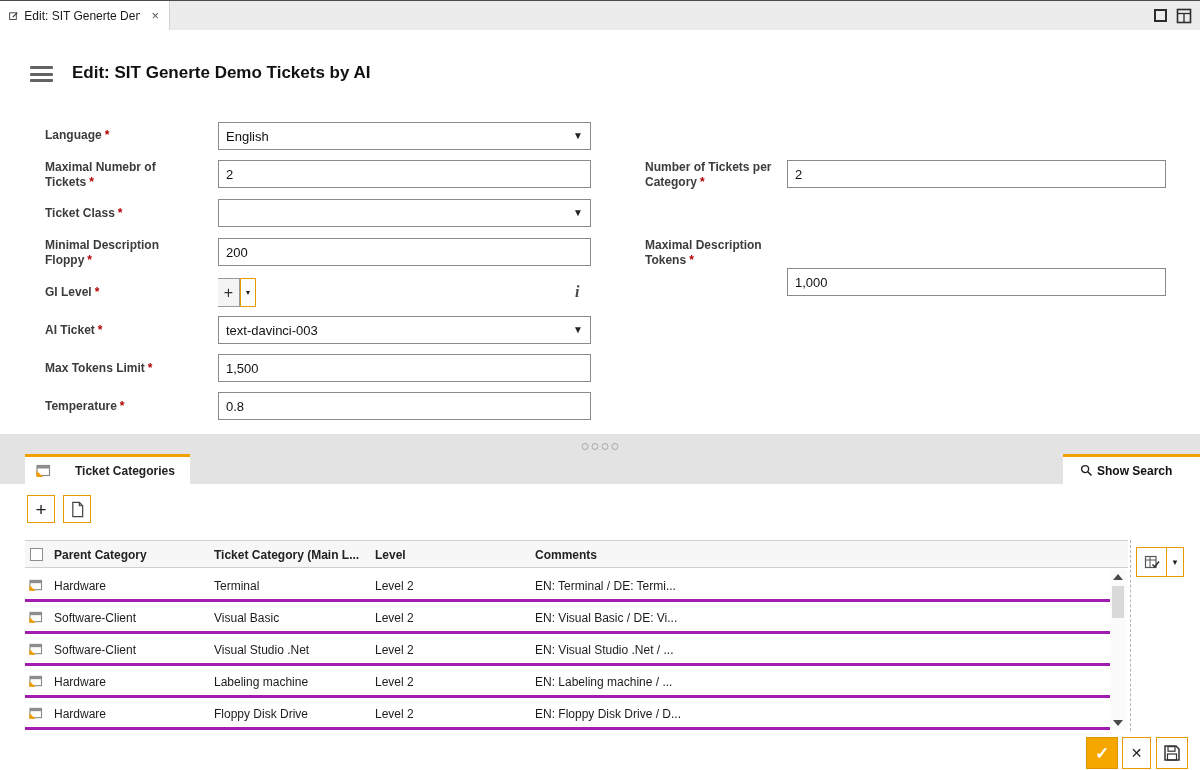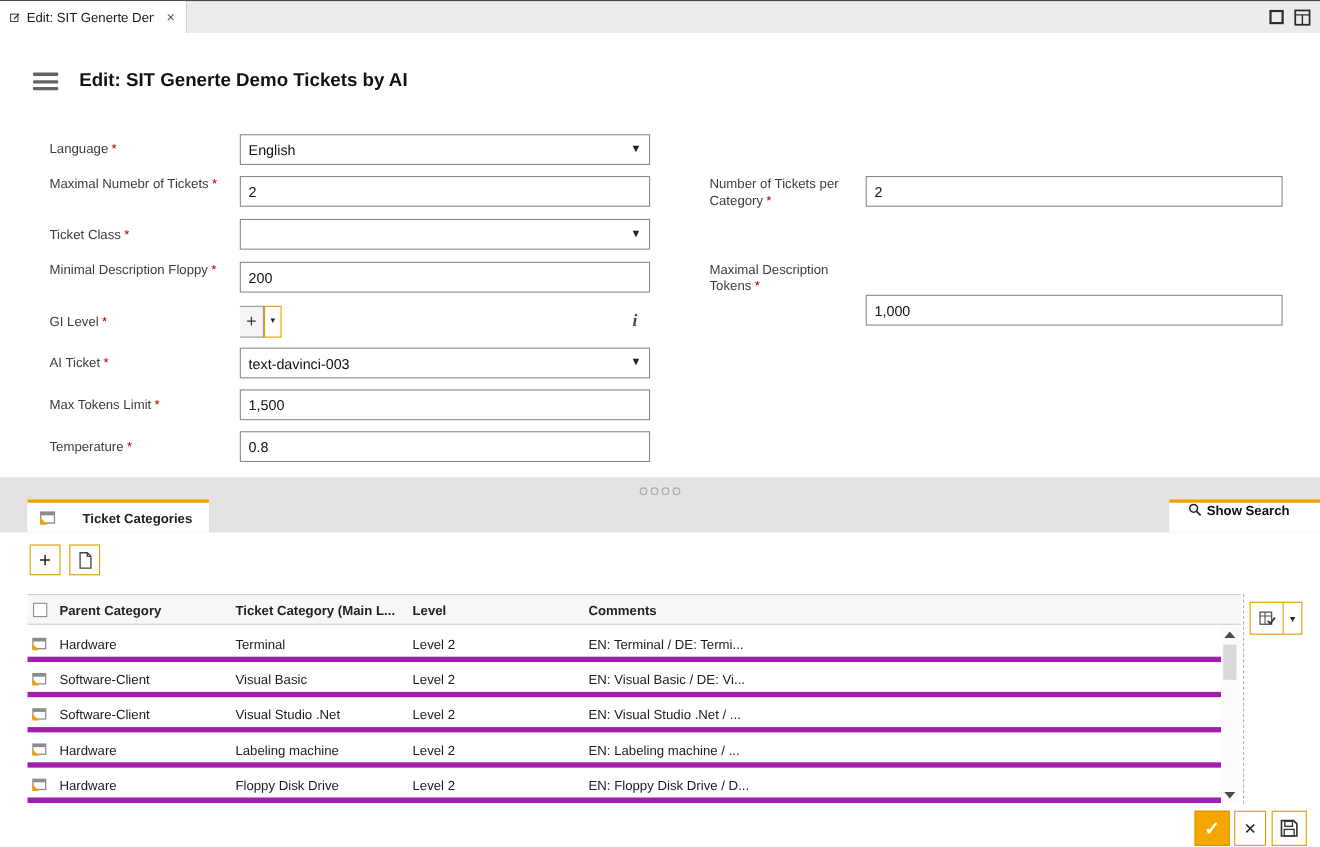--- a/index.html
+++ b/index.html
@@ -14,54 +14,54 @@
   .winctrl{margin-left:auto;display:flex;align-items:center;gap:9px;padding-right:8px}
   .wbtn{display:flex;align-items:center;justify-content:center;cursor:pointer}
   .sq{display:block;width:13px;height:13px;border:2px solid #2c2c2c}
 
   
   .burger{position:absolute;left:30px;top:66px;width:23px;height:16px;display:flex;flex-direction:column;justify-content:space-between;cursor:pointer}
   .burger i{display:block;height:3px;background:#636363;border-radius:1px}
   .page-title{position:absolute;left:72px;top:63px;font-size:17px;font-weight:bold;color:#111}
 
   
-  .lbl{position:absolute;width:162px;font-size:12px;font-weight:normal;color:#3c3c3c;line-height:15px}
+  .lbl{position:absolute;width:162px;font-size:12px;font-weight:bold;color:#3c3c3c;line-height:15px}
   .lbl .req{color:#b30000;margin-left:3px}
   .lbl-left{left:45px}
   .lbl-right{left:645px;width:150px}
   .fld{position:absolute;height:28px;border:1px solid #8a8a8a;background:#fff;font-size:13px;color:#111;padding:0 7px;display:flex;align-items:center;font-family:Liberation Sans, sans-serif}
   input.fld{display:block;padding:0 7px;outline:none}
   .fld-left{left:218px;width:373px}
   .fld-right{left:787px;width:379px}
   .select{justify-content:space-between;cursor:pointer}
   .caret{font-size:10px;color:#222;margin-left:6px;line-height:1}
   .gi{position:absolute;left:218px;top:278px;height:29px;display:flex;align-items:stretch}
   .gi-input{width:308px;border:1px solid #8a8a8a;font-size:12px;padding:0 5px;outline:none;font-family:"Liberation Sans",sans-serif;color:#111}
   .gi-plus{width:22px;border:1px solid #9a9a9a;border-left:none;background:#f4f4f4;display:flex;align-items:center;justify-content:center;font-size:16px;color:#333;cursor:pointer}
   .gi-caret{width:16px;border:1px solid #e59a00;background:#fff;display:flex;align-items:center;justify-content:center;font-size:7px;color:#222;cursor:pointer}
   .info{position:absolute;left:575px;top:283px;font-family:"Liberation Serif",serif;font-style:italic;font-weight:bold;font-size:16px;color:#4a4a4a;cursor:pointer}
 
   
   .band{position:absolute;left:0;top:434px;width:1200px;height:50px;background:#e3e3e3}
   .dots{position:absolute;left:50%;top:443px;transform:translateX(-50%);display:flex;gap:3px}
   .dots i{width:7px;height:7px;border:1px solid #a8a8a8;border-radius:50%;background:transparent;cursor:pointer}
   .sect-tab{position:absolute;left:25px;top:454px;height:30px;background:#fff;border-top:3px solid #f0a000;display:flex;align-items:center;gap:24px;padding:0 15px 0 10px;font-size:12px;font-weight:bold;color:#222;cursor:pointer}
-  .show-search{position:absolute;left:1063px;top:454px;width:137px;height:30px;background:#fff;border-top:3px solid #f0a000;display:flex;gap:4px;padding-left:17px;font-size:12px;font-weight:bold;color:#111;cursor:pointer}
+  .show-search{position:absolute;left:1063px;top:454px;width:137px;height:30px;background:#fff;border-top:3px solid #f0a000;display:flex;align-items:center;gap:4px;padding-left:17px;font-size:12px;font-weight:bold;color:#111;cursor:pointer}
 
   
   .tbtn{position:absolute;top:495px;width:28px;height:28px;background:#fff;border:1px solid #e59a00;display:flex;align-items:center;justify-content:center;cursor:pointer}
   .tbtn.add{left:27px;font-size:19px;color:#222;font-weight:400;line-height:1}
   .tbtn.newdoc{left:63px}
 
   
   .thead{position:absolute;left:25px;top:540px;width:1103px;height:28px;background:#f7f7f7;border-top:1px solid #cfcfcf;border-bottom:1px solid #cfcfcf}
   .thead .cb{position:absolute;left:5px;top:7px;width:13px;height:13px;border:1px solid #8d8d8d;background:#fff;cursor:pointer}
   .th{position:absolute;top:7px;font-size:12px;font-weight:bold;color:#222;white-space:nowrap}
   .c-parent{left:29px}.c-cat{left:189px}.c-level{left:350px}.c-comments{left:510px}
-  .trow{position:absolute;left:25px;width:1085px;height:32px;border-bottom:5px solid #a21caf;cursor:pointer;background:#fff}
+  .trow{position:absolute;left:25px;width:1085px;height:32px;border-bottom:3px solid #a21caf;cursor:pointer;background:#fff}
   .trow .ric{position:absolute;left:3px;top:9px}
   .td{position:absolute;top:9px;font-size:12px;color:#1c1c1c;white-space:nowrap}
 
   
   .vscroll{position:absolute;left:1110px;top:570px;width:17px;height:160px;background:#fbfbfb}
   .tri-up{position:absolute;top:4px;left:3px;width:0;height:0;border-left:5px solid transparent;border-right:5px solid transparent;border-bottom:6px solid #4a4a4a;cursor:pointer}
   .tri-dn{position:absolute;bottom:4px;left:3px;width:0;height:0;border-left:5px solid transparent;border-right:5px solid transparent;border-top:6px solid #4a4a4a;cursor:pointer}
   .vthumb{position:absolute;top:16px;left:2px;width:12px;height:32px;background:#d9d9d9;cursor:pointer}
   .vdash{position:absolute;left:1130px;top:540px;height:191px;border-left:1px dashed #b5b5b5}
   .colopts{position:absolute;left:1136px;top:547px;height:30px;display:flex;border:1px solid #e59a00;background:#fff;cursor:pointer}

